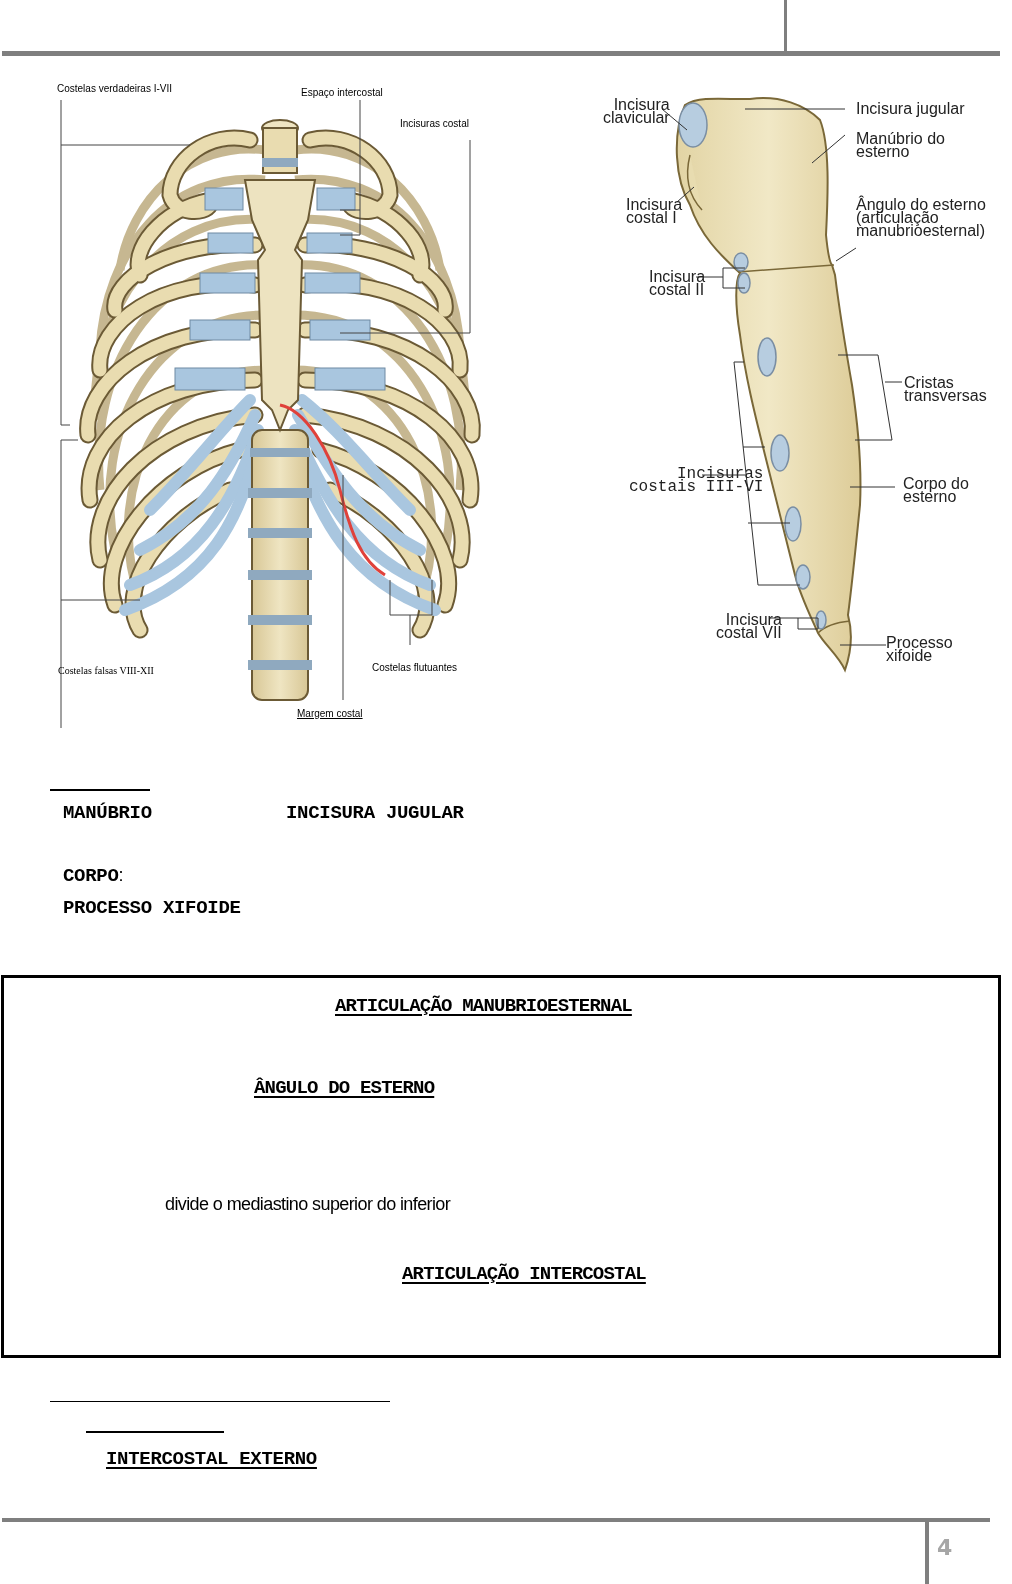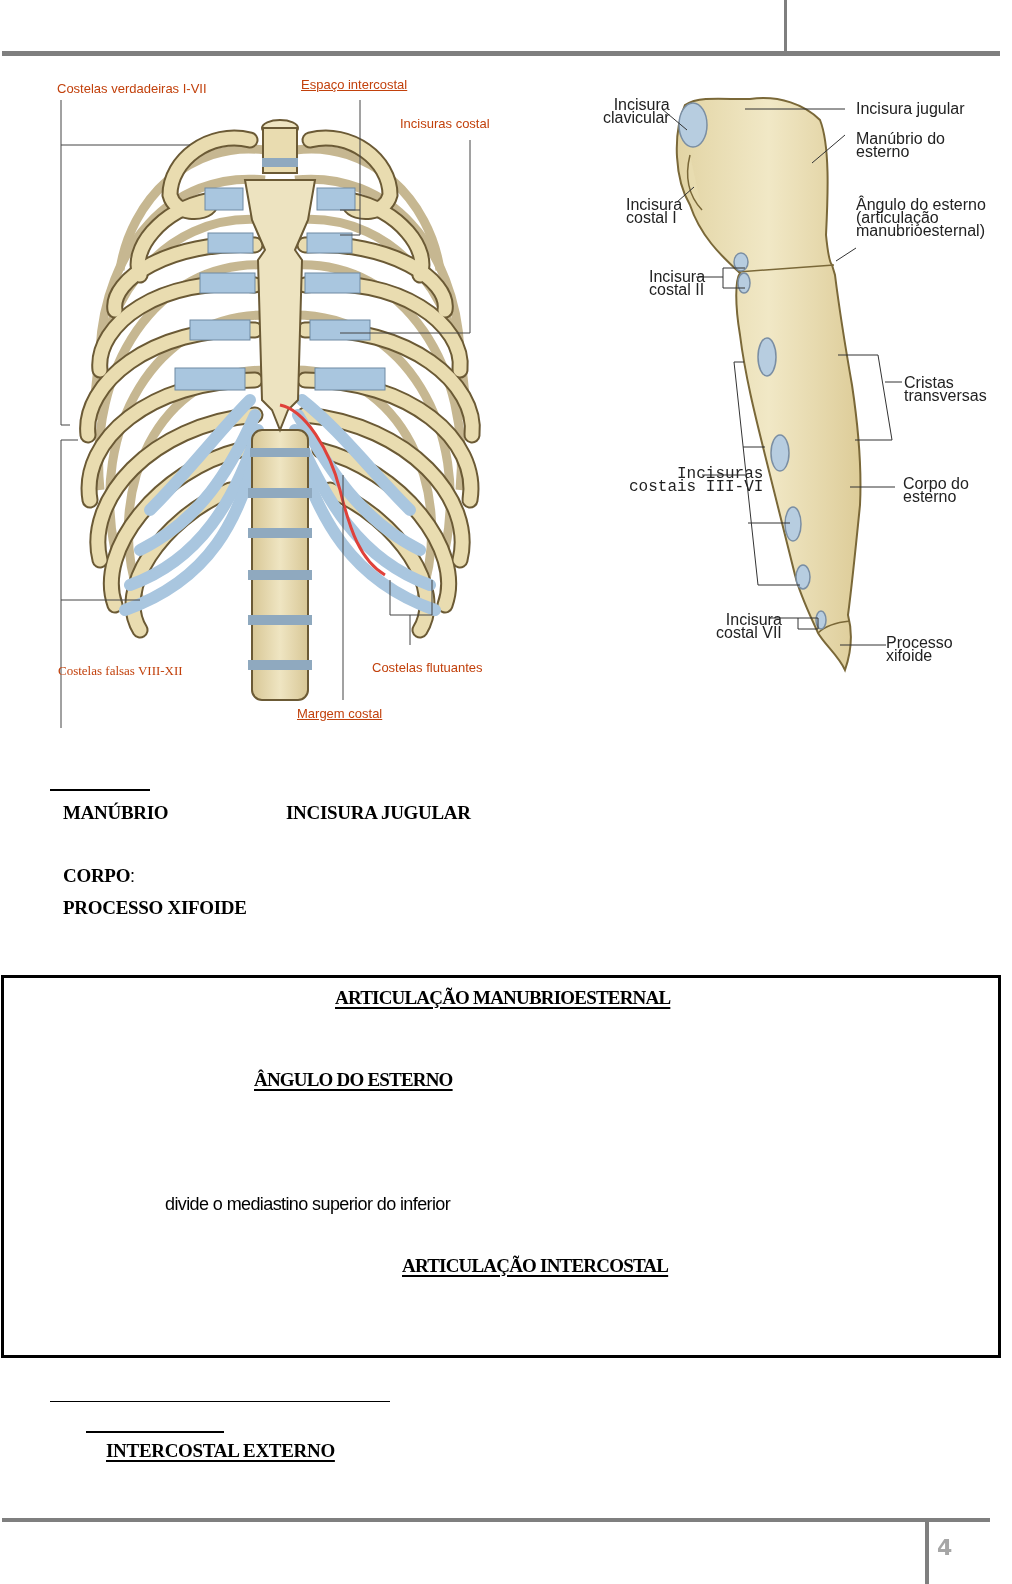--- a/index.html
+++ b/index.html
@@ -4,26 +4,26 @@
 <style>
   html, body { margin:0; padding:0; background:#ffffff; }
   body { width:1012px; height:1584px; position:relative; overflow:hidden; font-family:"Liberation Sans", sans-serif; color:#000; }
   .abs { position:absolute; }
   .hdr-line { left:2px; top:51px; width:998px; height:5px; background:#7f7f7f; }
   .hdr-vline { left:784px; top:0; width:3px; height:52px; background:#7f7f7f; }
   .ftr-line { left:2px; top:1518px; width:988px; height:4px; background:#7f7f7f; }
   .ftr-vline { left:925px; top:1521px; width:4px; height:63px; background:#7f7f7f; }
   .page-num { left:937px; top:1535px; font-family:"DejaVu Sans", sans-serif; font-weight:bold; font-size:22px; color:#a6a6a6; }
 
-  .fig-label { font-family:"Liberation Sans", sans-serif; font-size:13px; color:#c2410c; white-space:nowrap; line-height:14px; }
+  .fig-label { font-family:"Liberation Sans", sans-serif; font-size:10px; color:#000000; white-space:nowrap; line-height:14px; }
   .fig-label-sm { font-family:"Liberation Sans", sans-serif; font-size:16px; color:#222; white-space:pre; line-height:13px; }
 
-  .doc-bold { font-family:Liberation Serif, serif; font-weight:bold; font-size:19px; letter-spacing:-0.3px; white-space:nowrap; }
+  .doc-bold { font-family:Liberation Mono, monospace; font-weight:bold; font-size:19px; letter-spacing:-0.3px; white-space:nowrap; }
   .doc-text { font-family:"Liberation Sans", sans-serif; font-size:18px; letter-spacing:-0.3px; white-space:nowrap; }
-  .u { text-decoration:underline; text-underline-offset:3px; text-decoration-thickness:2px; }
+  .u { text-decoration:underline; text-underline-offset:3px; text-decoration-thickness:2px;margin-top:8px; }
 
   .box { left:1px; top:975px; width:994px; height:377px; border:3px solid #000; }
   .rule { background:#000; height:2px; }
 </style>
 </head>
 <body>
 
 <div class="abs hdr-vline"></div>
 <div class="abs hdr-line"></div>
 
@@ -146,21 +146,21 @@
       <path d="M21 530 L100 530"></path>
       <path d="M320 30 L320 165 L300 165"></path>
       <path d="M320 140 L300 140"></path>
       <path d="M430 70 L430 263 L300 263"></path>
       <path d="M303 405 L303 630"></path>
       <path d="M350 510 L350 545 L392 545 L392 510"></path>
       <path d="M370 545 L370 575"></path>
     </g>
   </svg>
   <div class="abs fig-label" style="left:17px;top:12px;">Costelas verdadeiras I-VII</div>
-  <div class="abs fig-label" style="left:261px;top:8px;text-decoration:underline;">Espaço intercostal</div>
+  <div class="abs fig-label" style="left:261px;top:16px;">Espaço intercostal</div>
   <div class="abs fig-label" style="left:360px;top:47px;">Incisuras costal</div>
   <div class="abs fig-label" style="left:18px;top:594px;font-family:Liberation Serif, serif;">Costelas falsas VIII-XII</div>
   <div class="abs fig-label" style="left:332px;top:591px;">Costelas flutuantes</div>
   <div class="abs fig-label" style="left:257px;top:637px;text-decoration:underline;">Margem costal</div>
 </div>
 
 <div class="abs" style="left:590px;top:85px;width:400px;height:600px;">
   <svg width="400" height="600" viewBox="0 0 400 600">
     <defs>
       <linearGradient id="stG" x1="0" x2="1">

